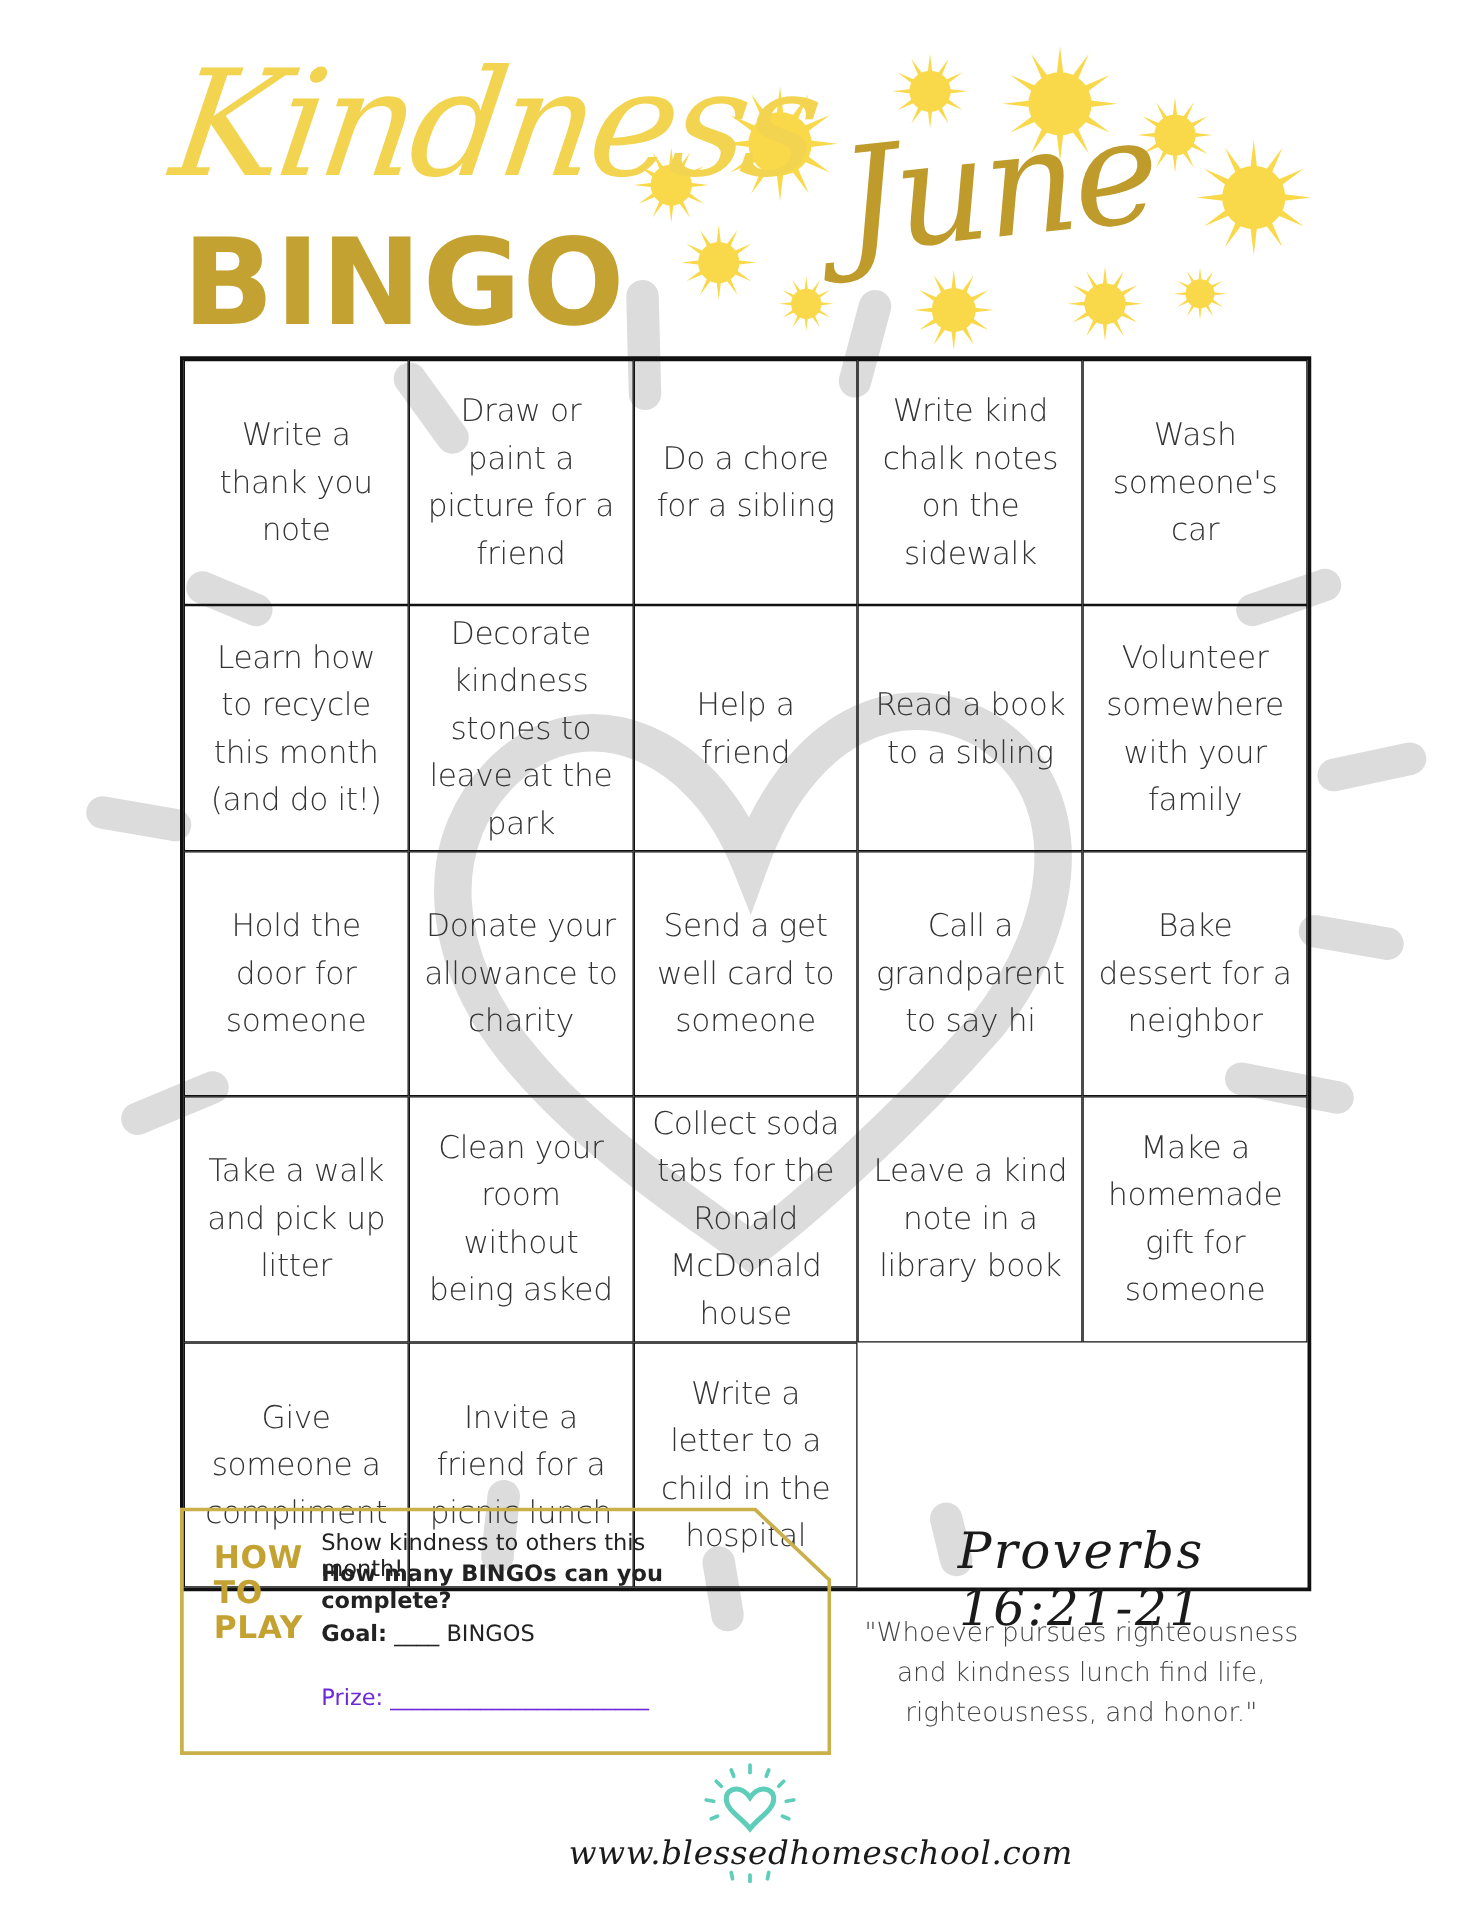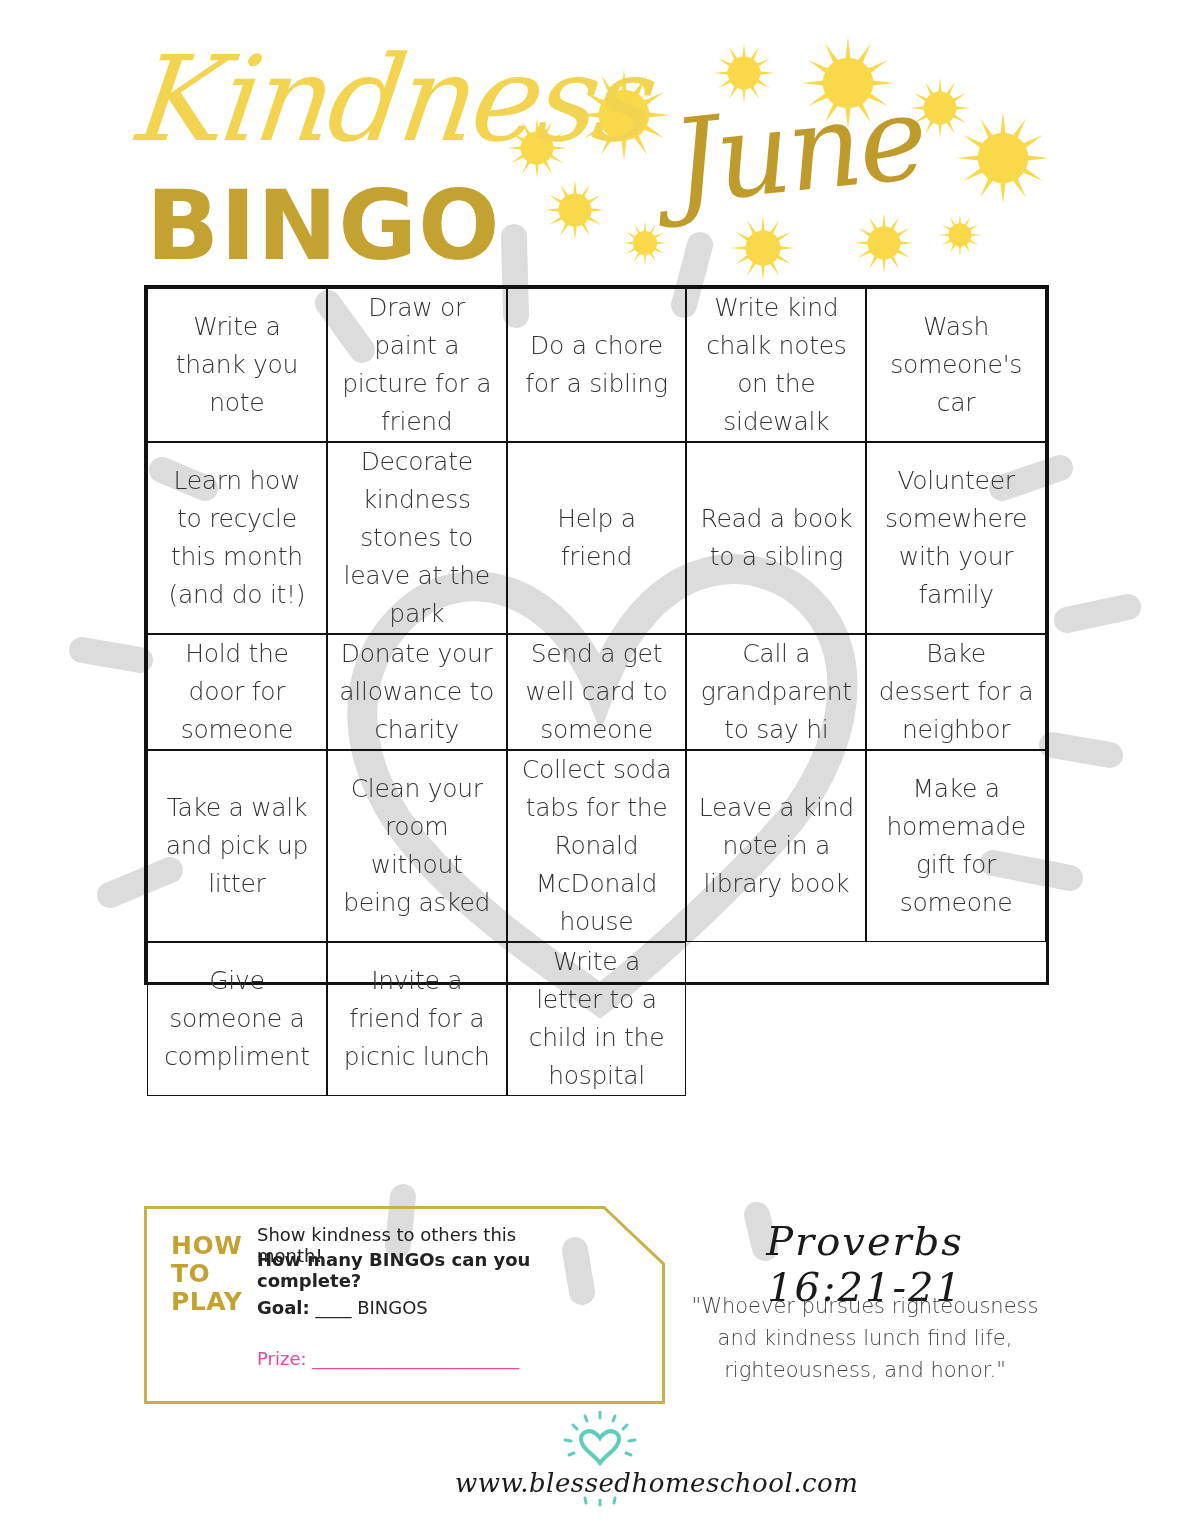--- a/index.html
+++ b/index.html
@@ -23,21 +23,21 @@
   .title-month {
     position: absolute; left: 672px; top: 92px;
     font-family: "DejaVu Serif", serif; font-style: italic;
     font-size: 116px; line-height: 1; color: #bf9b2c; letter-spacing: -3px;
     transform: rotate(-6deg); z-index: 3;
   }
   .suns { position: absolute; left: 0; top: 0; width: 1187px; height: 290px; z-index: 1; }
 
   
   .grid {
-    position: absolute; left: 144px; top: 285px; width: 905px; height: 700px;
+    position: absolute; left: 144px; top: 285px; width: 905px; height: 988px;
     display: grid; grid-template-columns: repeat(5, 1fr); grid-template-rows: repeat(5, 1fr);
     border: 3px solid #111; z-index: 2;
   }
   .cell {
     border: 1.5px solid #111;
     display: flex; align-items: center; justify-content: center;
     text-align: center; padding: 0 10px;
     font-family: "DejaVu Sans", sans-serif; font-weight: 300;
     font-size: 25px; line-height: 38px; color: #333; letter-spacing: -0.3px;
     overflow: visible; cursor: pointer;
@@ -52,21 +52,21 @@
   .howto-heading {
     position: absolute; left: 27px; top: 26px;
     font-family: "DejaVu Sans", sans-serif; font-weight: bold;
     font-size: 25px; line-height: 28px; color: #c4a232; letter-spacing: 0.5px;
   }
   .howto-heading span { display: block; }
   .howto-line1 { position: absolute; left: 113px; top: 18px; font-size: 18px; color: #222; font-family: "DejaVu Sans", sans-serif; }
   .howto-line2 { position: absolute; left: 113px; top: 43px; font-size: 18px; color: #222; font-weight: bold; font-family: "DejaVu Sans", sans-serif; }
   .howto-goal { position: absolute; left: 113px; top: 91px; font-size: 18px; color: #222; font-family: "DejaVu Sans", sans-serif; }
   .howto-goal b { font-weight: bold; margin-top: 28px; }
-  .howto-prize { position: absolute; left: 113px; top: 142px; font-size: 18px; color: #ec4899; font-family: "DejaVu Sans", sans-serif; }
+  .howto-prize { position: absolute; left: 113px; top: 142px; font-size: 18px; color: #6d28d9; font-family: "DejaVu Sans", sans-serif; }
 
   
   .verse-ref {
     position: absolute; left: 700px; top: 1218px; width: 330px; text-align: center;
     font-family: "DejaVu Serif", serif; font-style: italic; font-size: 40px; color: #1a1a1a;
     letter-spacing: 2px; z-index: 2;
   }
   .verse-text {
     position: absolute; left: 680px; top: 1290px; width: 370px; text-align: center;
     font-family: "DejaVu Sans", sans-serif; font-weight: 300; font-size: 21px; line-height: 32px; color: #444;

